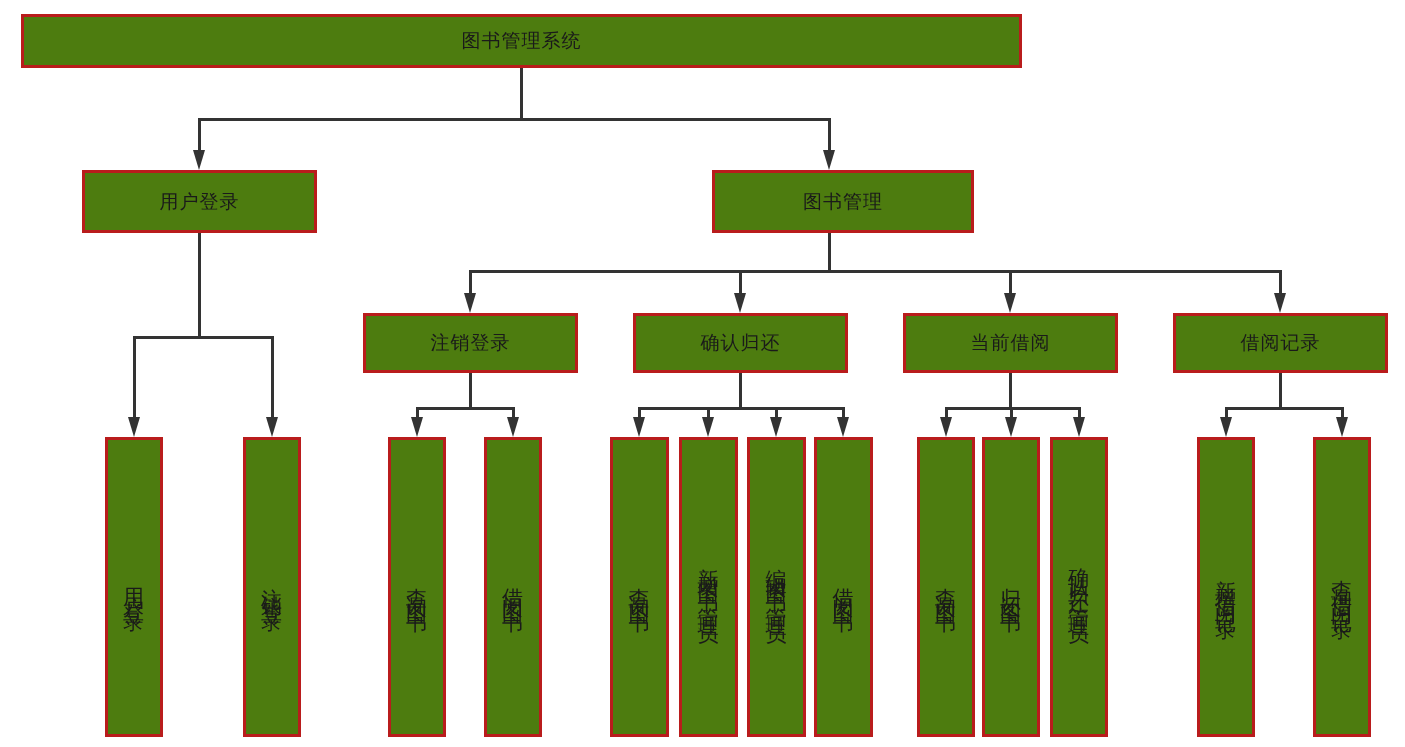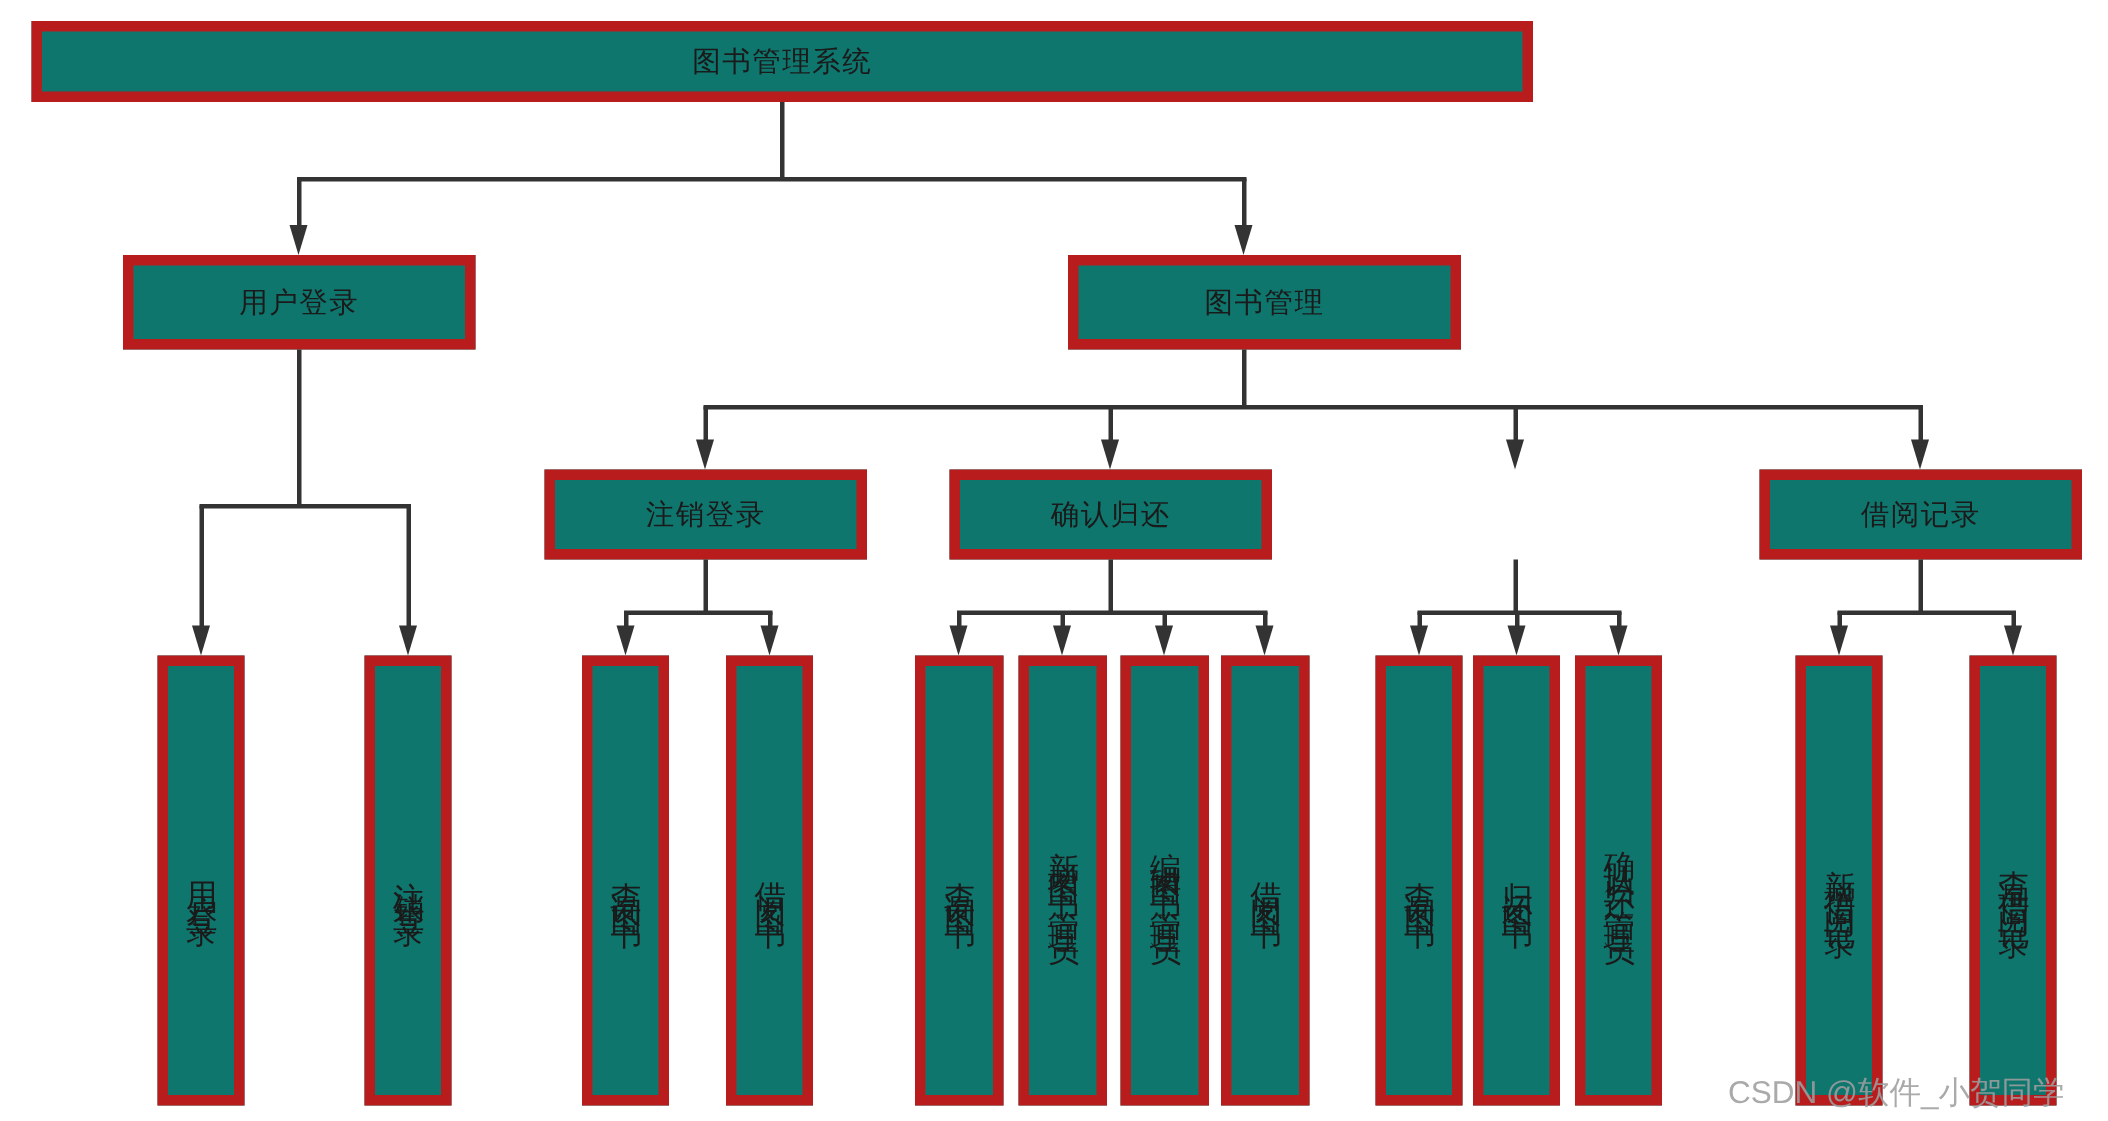--- a/index.html
+++ b/index.html
@@ -1,21 +1,21 @@
 <!DOCTYPE html>
 <html><head>
 <meta charset="utf-8">
 <style>
   html,body{margin:0;padding:0;background:#ffffff;}
   #canvas{
     position:relative;width:1405px;height:747px;background:#ffffff;overflow:hidden;
     font-family:"Liberation Sans",sans-serif;color:#1a1a1a;
   }
   .node{
-    position:absolute;background:#0f766e;border:7px solid #b91c1c;
+    position:absolute;background:#4d7c0f;border:3px solid #b91c1c;
     display:flex;align-items:center;justify-content:center;box-sizing:border-box;
   }
   .node.h span{font-size:19px;letter-spacing:1px;white-space:nowrap;}
   .node.v span{
     writing-mode:vertical-rl;text-orientation:mixed;
     font-size:21px;letter-spacing:8px;line-height:1;
   }
   .cline{position:absolute;background:#333333;}
   .carrow{
     position:absolute;width:0;height:0;
@@ -41,20 +41,23 @@
   </div>
   <div class="node h" style="left:712px;top:170px;width:262px;height:63px;">
     <span>图书管理</span>
   </div>
 
   <div class="node h" style="left:363px;top:313px;width:215px;height:60px;">
     <span>注销登录</span>
   </div>
   <div class="node h" style="left:633px;top:313px;width:215px;height:60px;">
     <span>确认归还</span>
+  </div>
+  <div class="node h" style="left:903px;top:313px;width:215px;height:60px;">
+    <span>当前借阅</span>
   </div>
   <div class="node h" style="left:1173px;top:313px;width:215px;height:60px;">
     <span>借阅记录</span>
   </div>
 
   <div class="node v" style="left:105px;top:437px;width:58px;height:300px;">
     <span>用户登录</span>
   </div>
   <div class="node v" style="left:243px;top:437px;width:58px;height:300px;">
     <span>注销登录</span>
@@ -90,21 +93,20 @@
     <span>确认归还（管理员）</span>
   </div>
 
   <div class="node v" style="left:1197px;top:437px;width:58px;height:300px;">
     <span>新增借阅记录</span>
   </div>
   <div class="node v" style="left:1313px;top:437px;width:58px;height:300px;">
     <span>查询借阅记录</span>
   </div>
 
-  <div id="watermark">CSDN @软件_小贺同学</div>
 <div class="cline" style="left: 520px; top: 68px; width: 3px; height: 51px;"></div>
     <div class="cline" style="left: 197.5px; top: 117.5px; width: 633px; height: 3px;"></div>
     <div class="cline" style="left: 197.5px; top: 119px; width: 3px; height: 33px;"></div>
     <div class="carrow" style="left: 192.5px; top: 150px;"></div>
     <div class="cline" style="left: 827.5px; top: 119px; width: 3px; height: 33px;"></div>
     <div class="carrow" style="left: 822.5px; top: 150px;"></div>
     <div class="cline" style="left: 197.5px; top: 233px; width: 3px; height: 104px;"></div>
     <div class="cline" style="left: 132.5px; top: 335.5px; width: 141px; height: 3px;"></div>
     <div class="cline" style="left: 132.5px; top: 337px; width: 3px; height: 82px;"></div>
     <div class="carrow" style="left: 127.5px; top: 417px;"></div>

